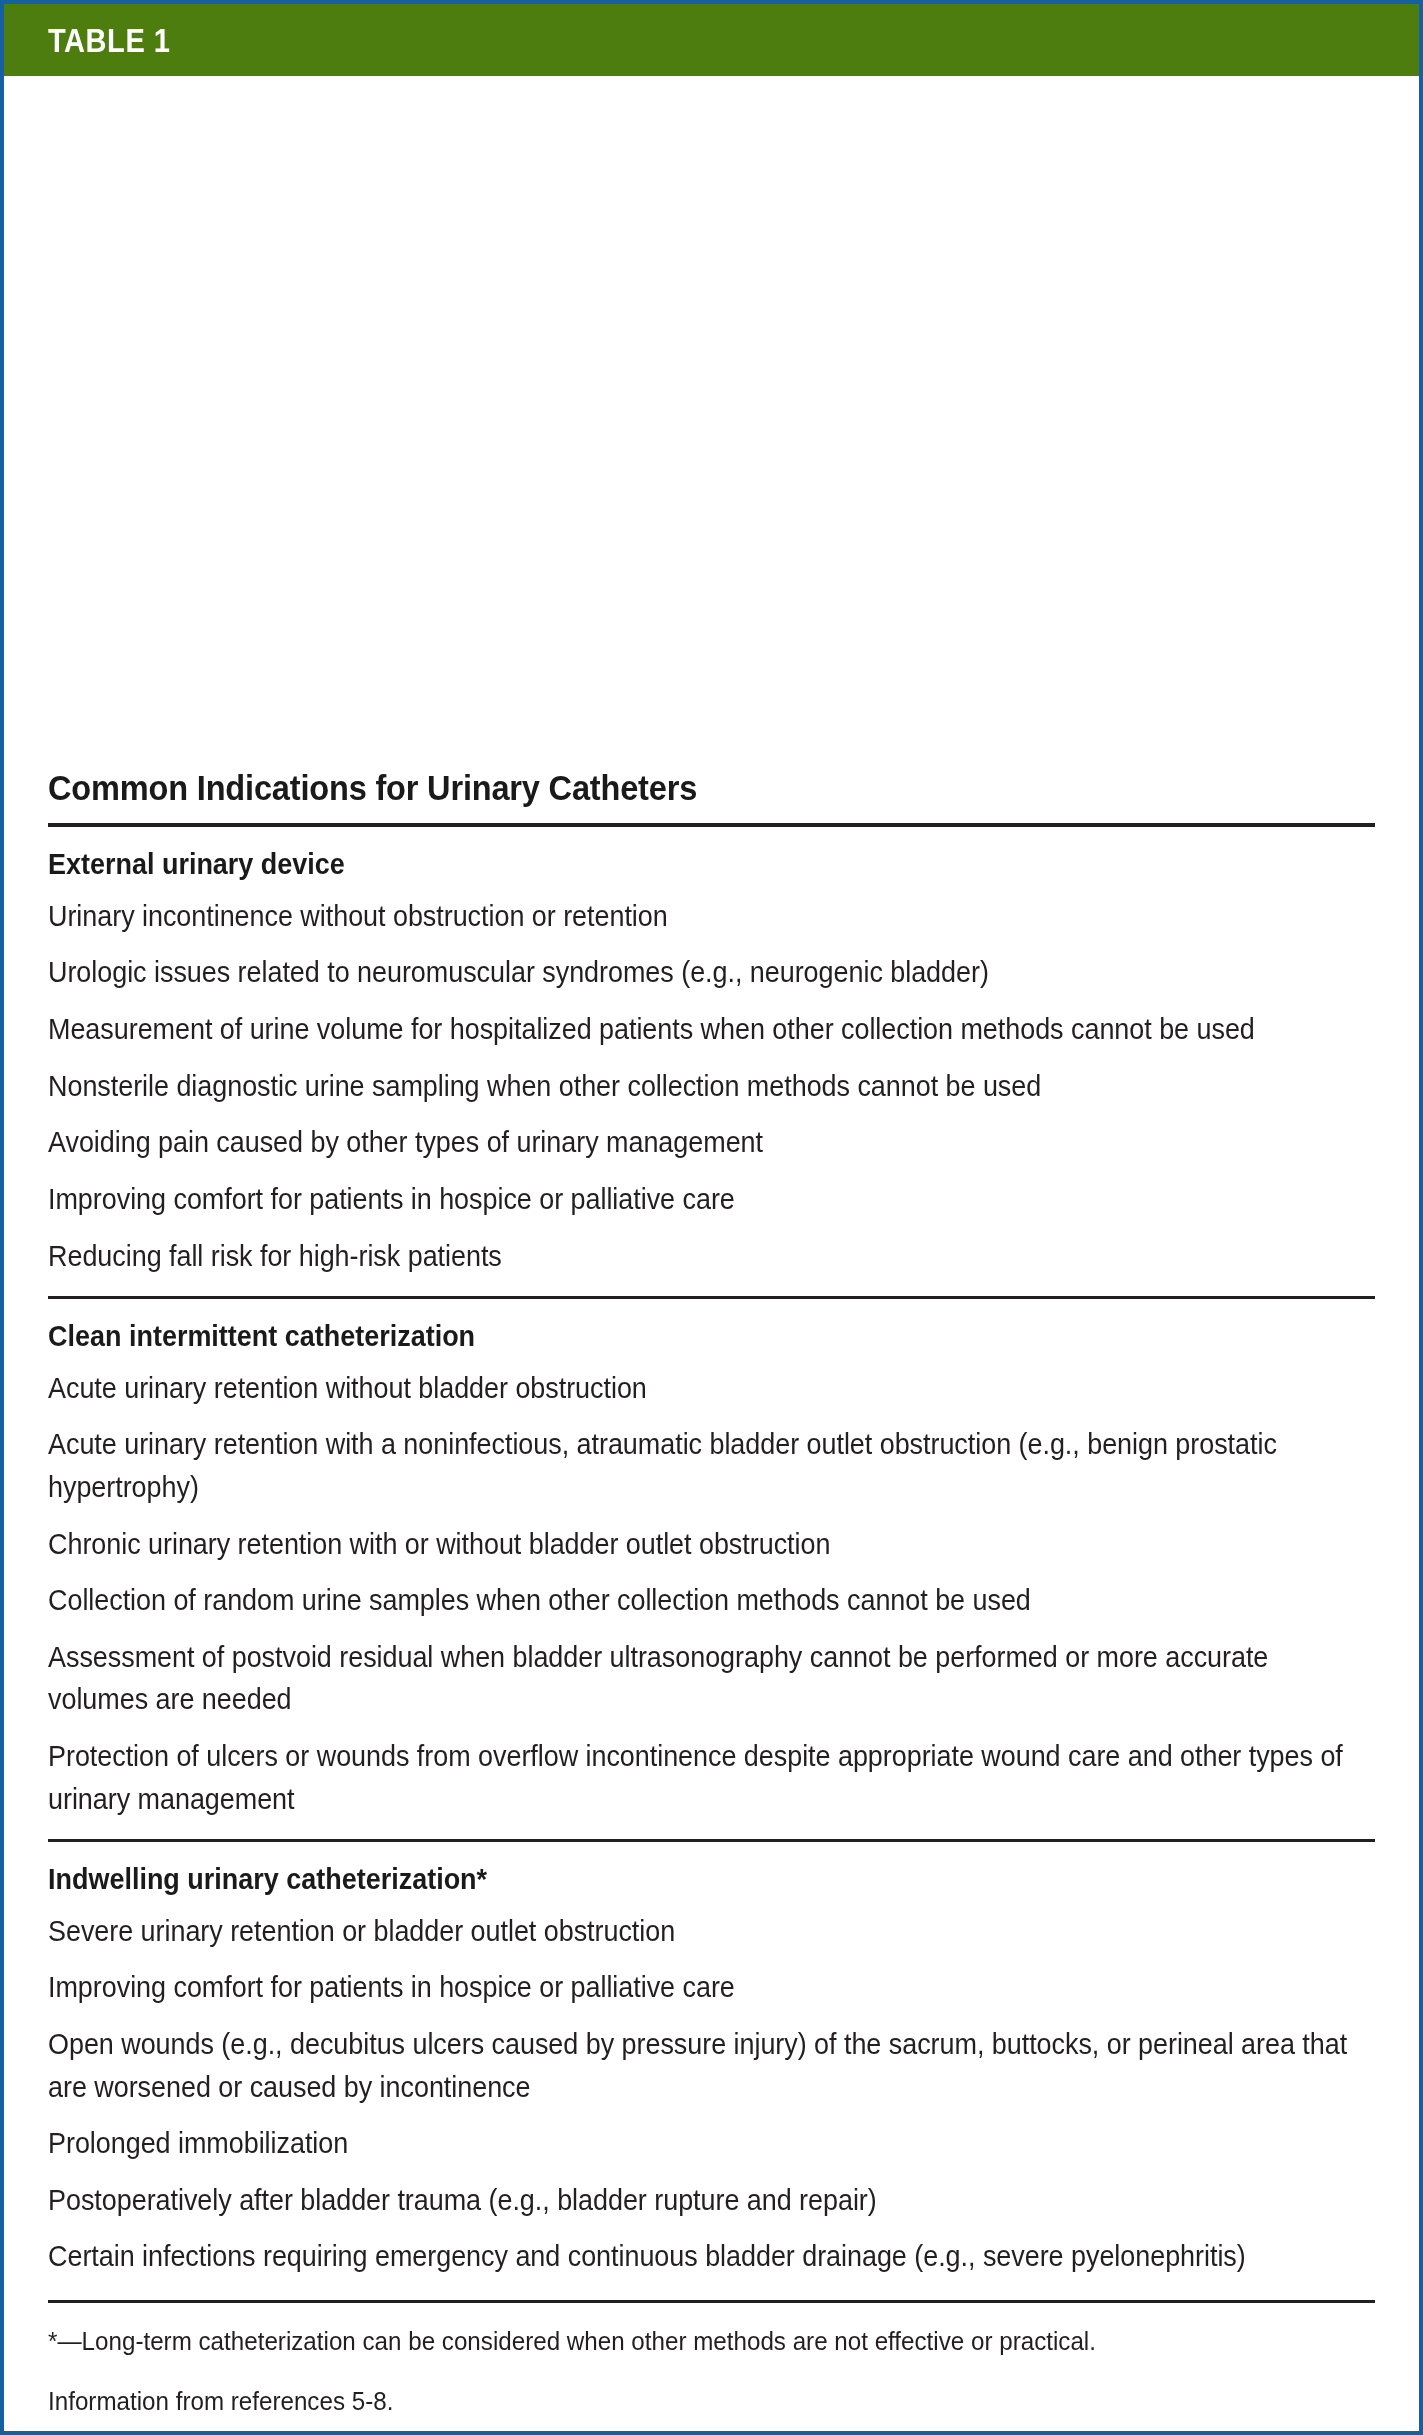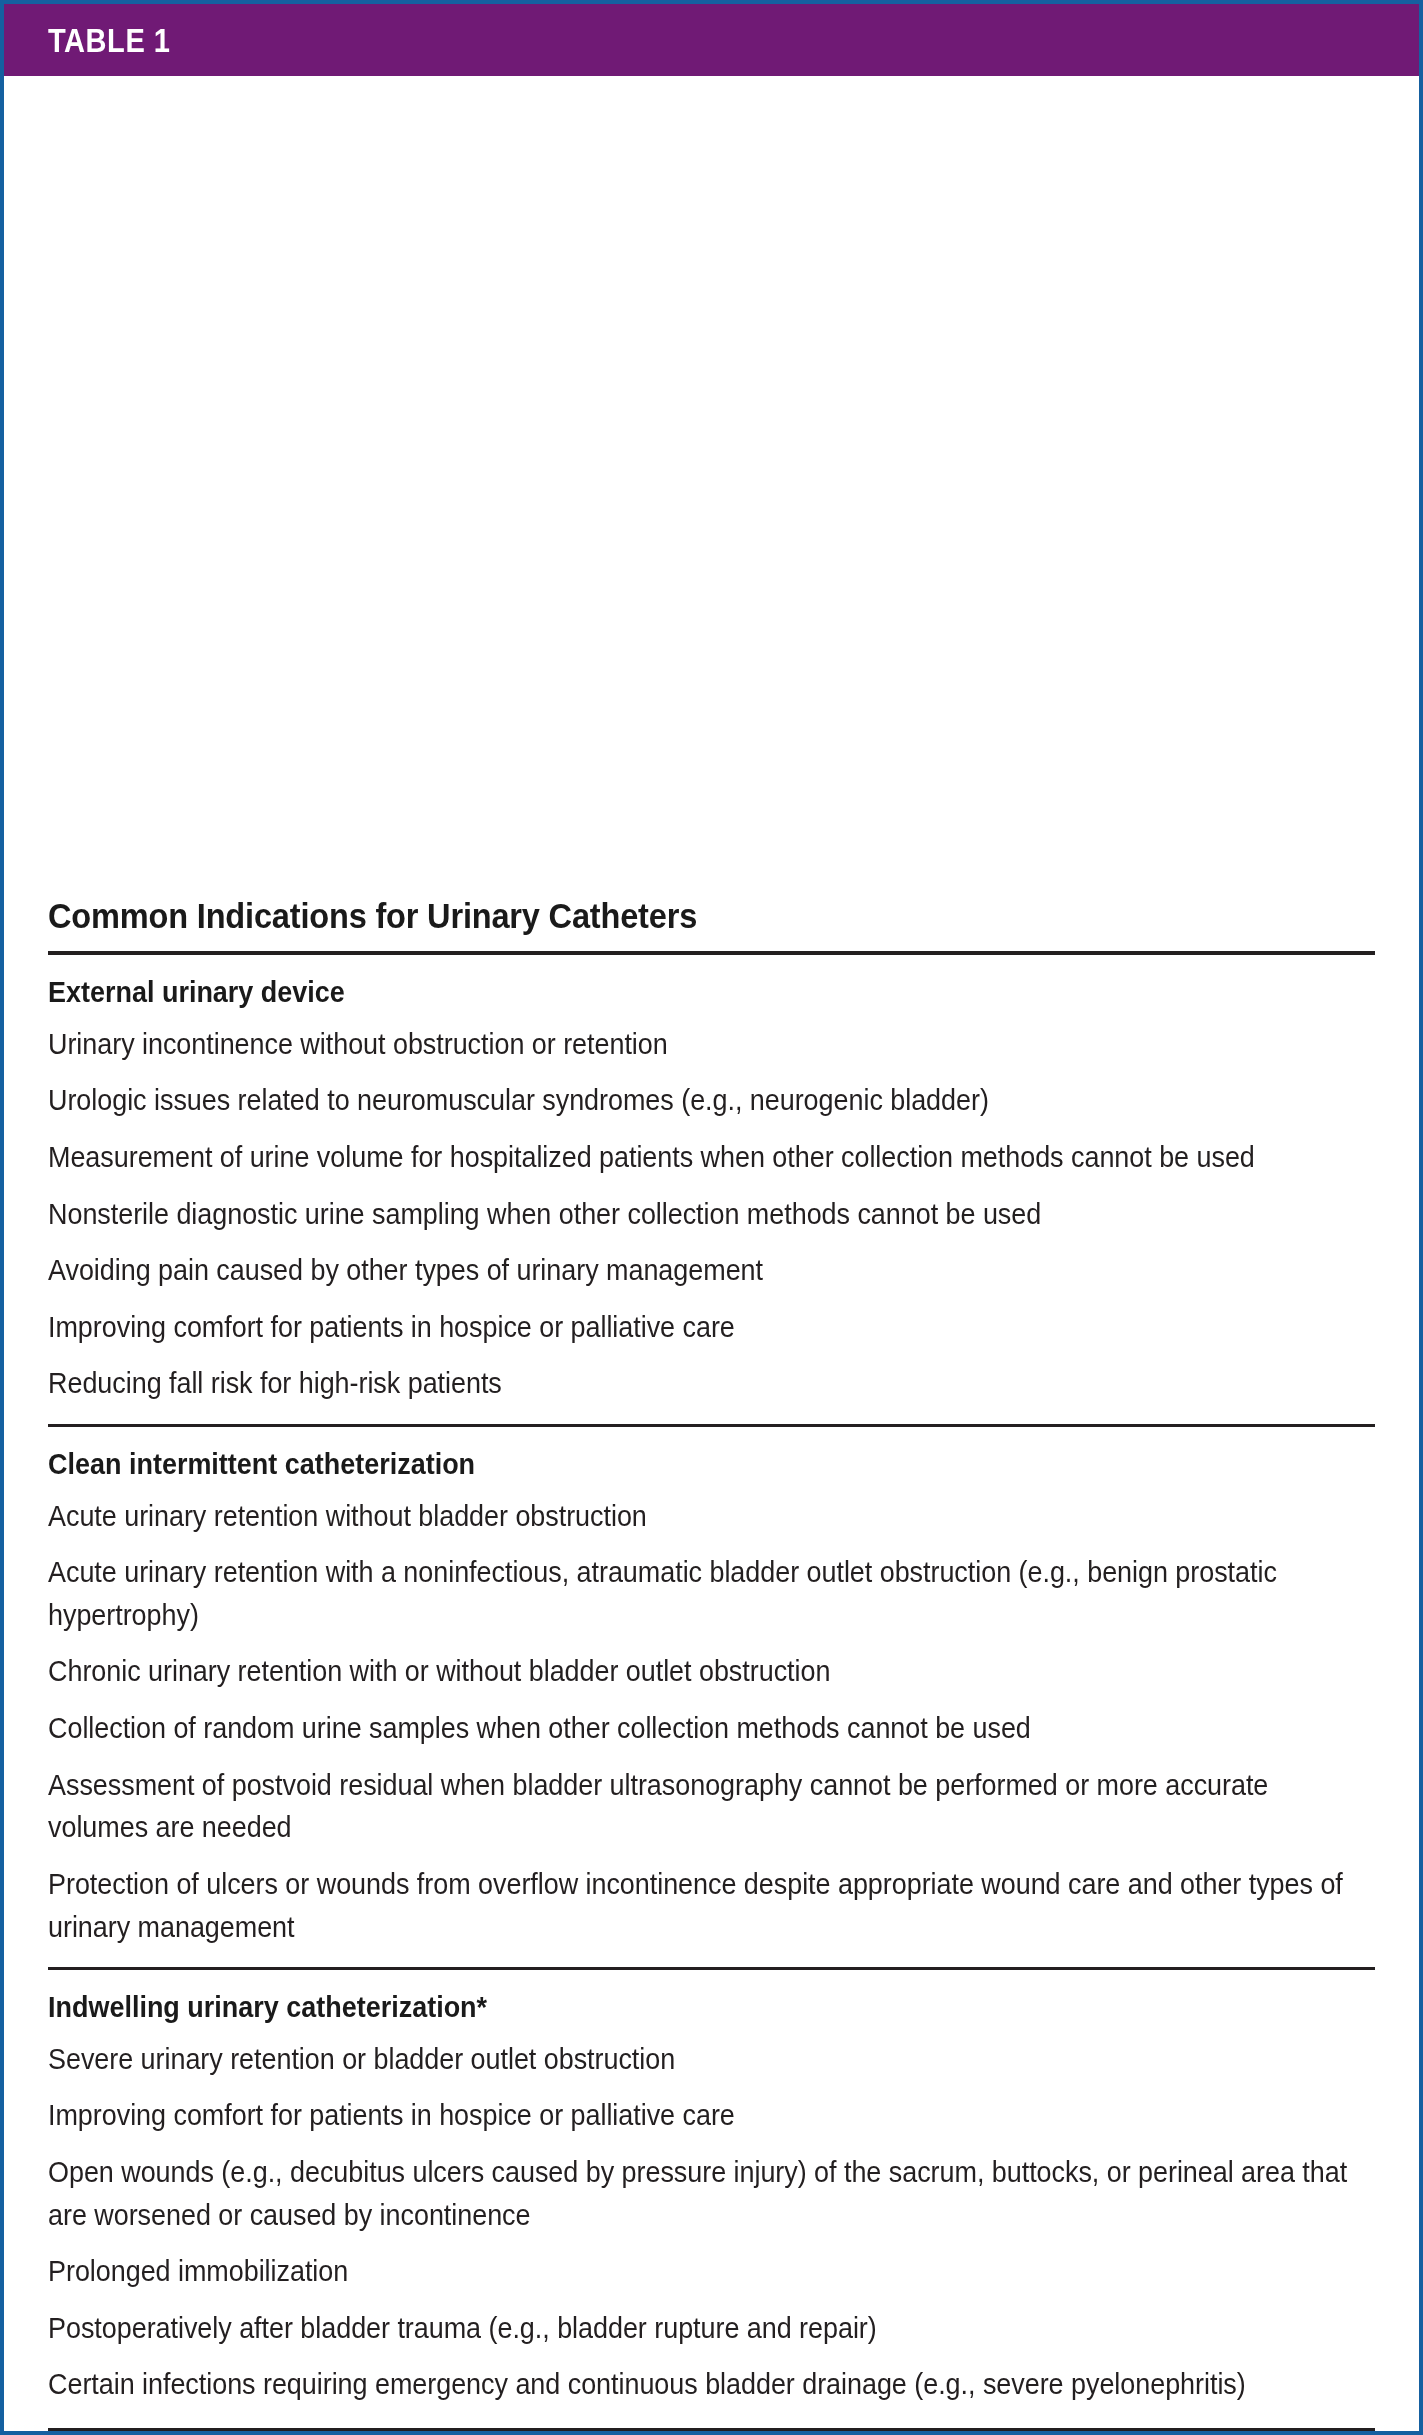--- a/index.html
+++ b/index.html
@@ -126,21 +126,21 @@
   }
   .footnote:last-child {
     margin-bottom: 0;
   }
 </style>
 </head>
 <body>
 
 <div class="table-figure" style="border-color: rgb(21, 96, 160);">
 
-  <div class="table-header-band" style="background: #701a75;">
+  <div class="table-header-band" style="background: #4d7c0f;">
     <span class="table-header-label">TABLE 1</span>
   </div>
 
   <div class="table-body">
 
     <div class="table-title">Common Indications for Urinary Catheters</div>
 
     <hr class="rule">
 
     <div id="sections-root">
@@ -177,15 +177,19 @@
             <li class="item">Open wounds (e.g., decubitus ulcers caused by pressure injury) of the sacrum, buttocks, or perineal area that are worsened or caused by incontinence</li>
             <li class="item">Prolonged immobilization</li>
             <li class="item">Postoperatively after bladder trauma (e.g., bladder rupture and repair)</li>
             <li class="item">Certain infections requiring emergency and continuous bladder drainage (e.g., severe pyelonephritis)</li>
           </ul>
         </div>
       </div>
 
     <hr class="rule rule-footer">
 
+    <div class="footer-notes">
+      <div class="footnote">*—Long-term catheterization can be considered when other methods are not effective or practical.</div>
+      <div class="footnote">Information from references 5-8.</div>
+    </div>
 
   </div>
 </div>
 
 </body></html>

